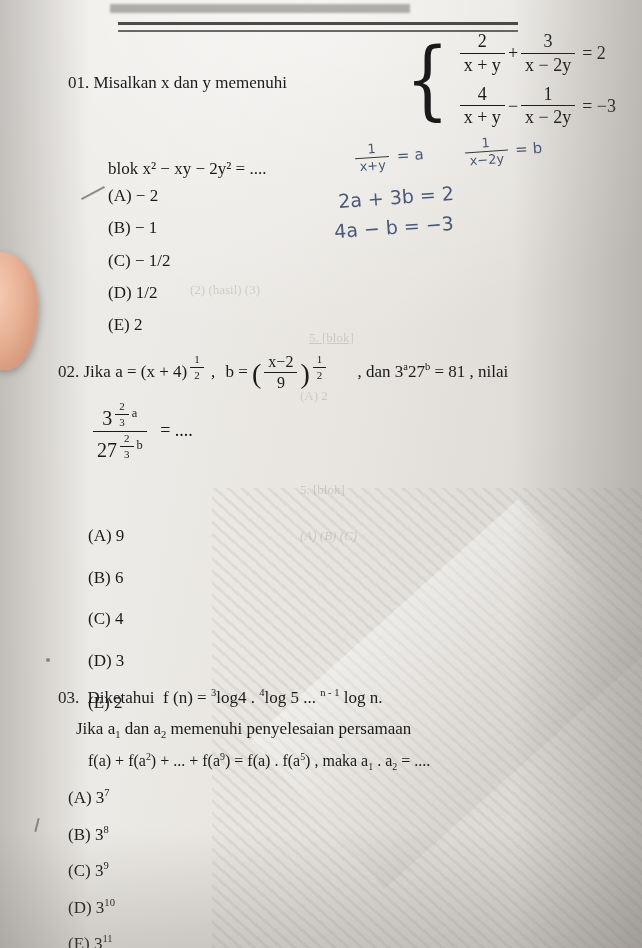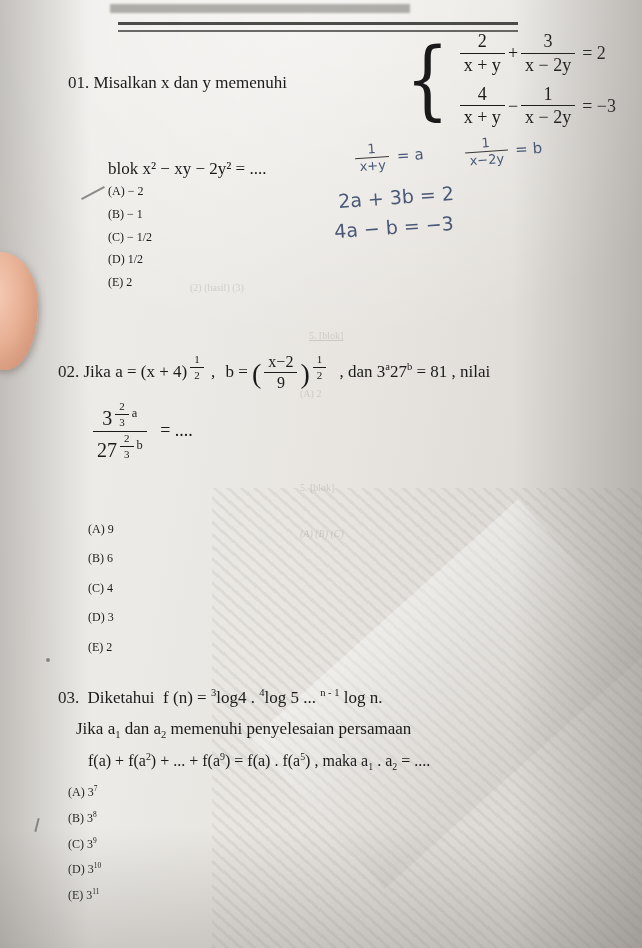--- a/index.html
+++ b/index.html
@@ -56,21 +56,21 @@
     background:radial-gradient(ellipse at 40% 35%, #f6cdb6 0%, #e8b195 45%, #d79a7e 75%, #c98a70 100%);
     border-radius:48% 52% 45% 55% / 55% 45% 55% 45%;
     box-shadow:2px 3px 7px rgba(80,60,50,.35);
   }
 
   .content{position:absolute;inset:0;}
 
   
   .blk{position:absolute;}
   .q{font-size:17px;line-height:1.35;}
-  .opt{font-size:12px;line-height:1.9;}
+  .opt{font-size:17px;line-height:1.9;}
   .it{}
   sup{font-size:.62em;vertical-align:super;}
   sub{font-size:.62em;vertical-align:sub;}
 
   
   .frac{display:inline-block;vertical-align:middle;text-align:center;margin:0 3px;}
   .frac .num{display:block;padding:0 4px;border-bottom:1.6px solid #1a1a1a;line-height:1.25;}
   .frac .den{display:block;padding:0 4px;line-height:1.3;}
 
   
@@ -88,21 +88,21 @@
     position:absolute;
     font-family:"DejaVu Sans", sans-serif;
     color:#2c3f63;opacity:.85;
     transform:rotate(-4deg);
   }
   .hw.b{font-size:19px;}
   .penmark{position:absolute;background:#3a3a3a;opacity:.55;}
 
   
   .bleed{
-    position:absolute;color:#8d8a85;opacity:.30;font-size:10px;
+    position:absolute;color:#8d8a85;opacity:.30;font-size:13px;
     font-family:"Liberation Serif", serif;
   }
 </style>
 </head>
 <body>
 
 <div class="page">
   <div class="crease"></div>
   <div class="crease2"></div>
 
@@ -177,21 +177,21 @@
 
     <div class="blk q" style="left:58px;top:352px;width:576px;">
       <span>02.</span>
       <span>Jika</span>
       <span style="margin-left:0;">
         <span class="it">a</span> = (<span class="it">x</span> + 4)<sup><span class="frac" style="font-size:11px;"><span class="num">1</span><span class="den">2</span></span></sup> ,
       </span>
       <span style="margin-left:6px;">
         <span class="it">b</span> = <span style="font-size:28px;vertical-align:-6px;">(</span><span class="frac" style="font-size:16px;"><span class="num it">x−2</span><span class="den">9</span></span><span style="font-size:28px;vertical-align:-6px;">)</span><sup><span class="frac" style="font-size:11px;"><span class="num">1</span><span class="den">2</span></span></sup>
       </span>
-      <span style="margin-left:6px;">, dan 3<sup><span class="it">a</span></sup>27<sup><span class="it">b</span></sup> = 81 , nilai</span>
+      <span style="margin-left:24px;">, dan 3<sup><span class="it">a</span></sup>27<sup><span class="it">b</span></sup> = 81 , nilai</span>
     </div>
 
     <div class="blk" style="left:90px;top:400px;font-size:18px;">
       <span class="frac" style="font-size:20px;">
         <span class="num">3<sup><span class="frac" style="font-size:11px;"><span class="num">2</span><span class="den">3</span></span><span class="it">a</span></sup></span>
         <span class="den">27<sup><span class="frac" style="font-size:11px;"><span class="num">2</span><span class="den">3</span></span><span class="it">b</span></sup></span>
       </span>
       <span style="margin-left:6px;">= ....</span>
     </div>
 

